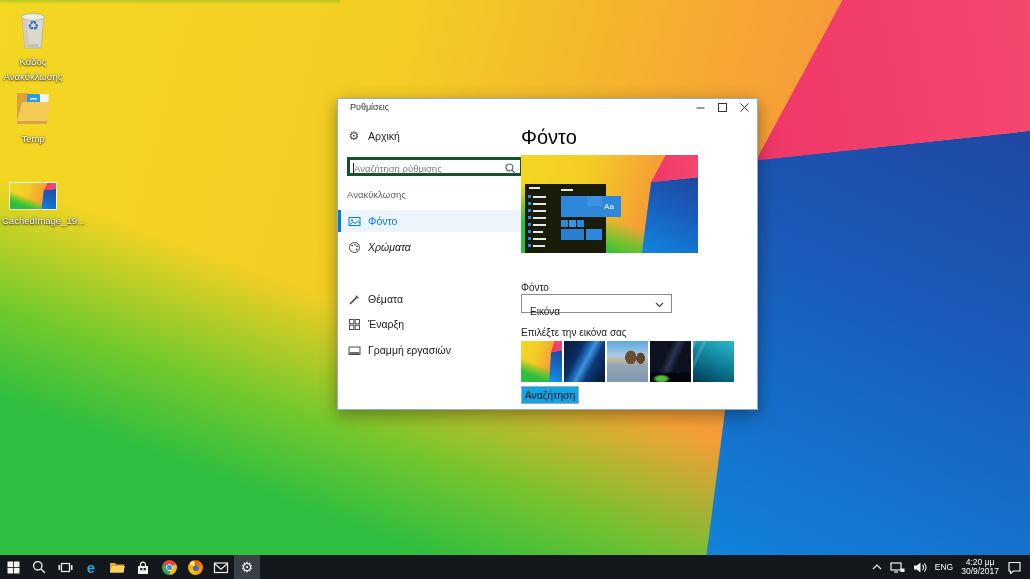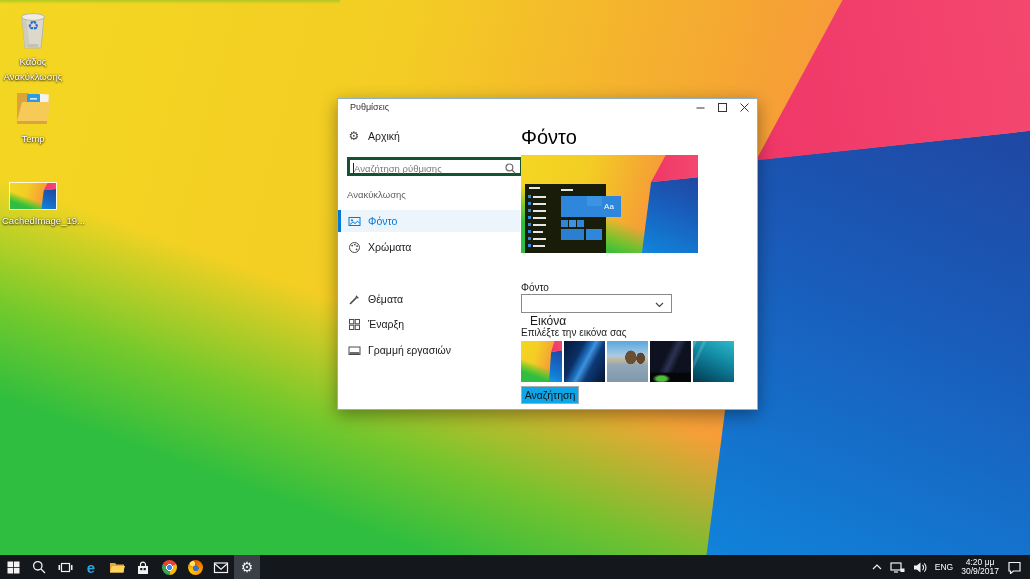--- a/index.html
+++ b/index.html
@@ -53,21 +53,21 @@
   #preview{position:absolute;left:183px;top:56px;width:177px;height:98px;overflow:hidden;}
   #startmenu{position:absolute;left:4px;top:29px;width:81px;height:69px;background:#191c08;}
   .smdash{position:absolute;background:#e6e6e6;}
   .smsq{position:absolute;background:#2f8ade;}
   .tile{position:absolute;background:#2e87da;}
   #tileAa{left:36px;top:12px;width:24px;height:21px;display:flex;align-items:center;justify-content:center;
           color:#fff;font-size:8px;padding-left:36px;}
   #bglabel{position:absolute;left:183px;top:183px;font-size:10px;color:#1a1a1a;}
   #dropdown{position:absolute;left:183px;top:195px;width:151px;height:19px;border:1px solid #8a8a8a;
           background:#fff;box-sizing:border-box;}
-  #dropdown .val{position:absolute;left:8px;top:19px;font-size:12px;color:#1a1a1a;}
+  #dropdown .val{position:absolute;left:8px;top:11px;font-size:10px;color:#1a1a1a;}
   #dropdown svg{position:absolute;right:7px;top:7px;}
   #chooselabel{position:absolute;left:183px;top:228px;font-size:10px;color:#1a1a1a;}
   .thumb{position:absolute;top:242px;width:41px;height:41px;overflow:hidden;}
   #browse{position:absolute;left:183px;top:287px;width:58px;height:18px;background:#0ea5e9;
           border:1px solid #ababab;box-sizing:border-box;font-size:10.5px;color:#111;
           display:flex;align-items:center;justify-content:center;}
   
   .th-hero{background:linear-gradient(118deg,#05173a 0%,#0a2f66 33%,#2272c3 47%,#3e92dd 52%,#0d3a77 66%,#041430 100%);}
   .th-beach{background:
       radial-gradient(ellipse 9px 11px at 58% 40%,#6b4f33 0 60%,transparent 65%),
@@ -193,21 +193,21 @@
       <span class="sicon">
         <svg width="13" height="13" viewBox="0 0 13 13">
             <rect x="1" y="2.5" width="11" height="8" fill="none" stroke="#0078d7" stroke-width="1"></rect>
             <circle cx="4" cy="5.3" r="1" fill="#0078d7"></circle>
             <path d="M2,9.5 L5,6.8 L7,8.6 L9.5,6.2 L11.5,8.2" fill="none" stroke="#0078d7" stroke-width="1"></path>
           </svg>
       </span>
       <span class="slabel">Φόντο</span>
     </div>
 
-    <div class="siderow" style="top:137px;">
+    <div class="siderow" style="top:137px;font-style:italic;">
       <span class="sicon">
         <svg width="13" height="13" viewBox="0 0 13 13">
             <circle cx="6.5" cy="6.5" r="5" fill="none" stroke="#4a4a4a" stroke-width="1"></circle>
             <circle cx="4.2" cy="4.6" r="0.9" fill="#4a4a4a"></circle>
             <circle cx="6.9" cy="3.6" r="0.9" fill="#4a4a4a"></circle>
             <circle cx="9.1" cy="5.2" r="0.9" fill="#4a4a4a"></circle>
             <circle cx="8.6" cy="8.4" r="0.9" fill="#4a4a4a"></circle>
           </svg>
       </span>
       <span class="slabel">Χρώματα</span>

